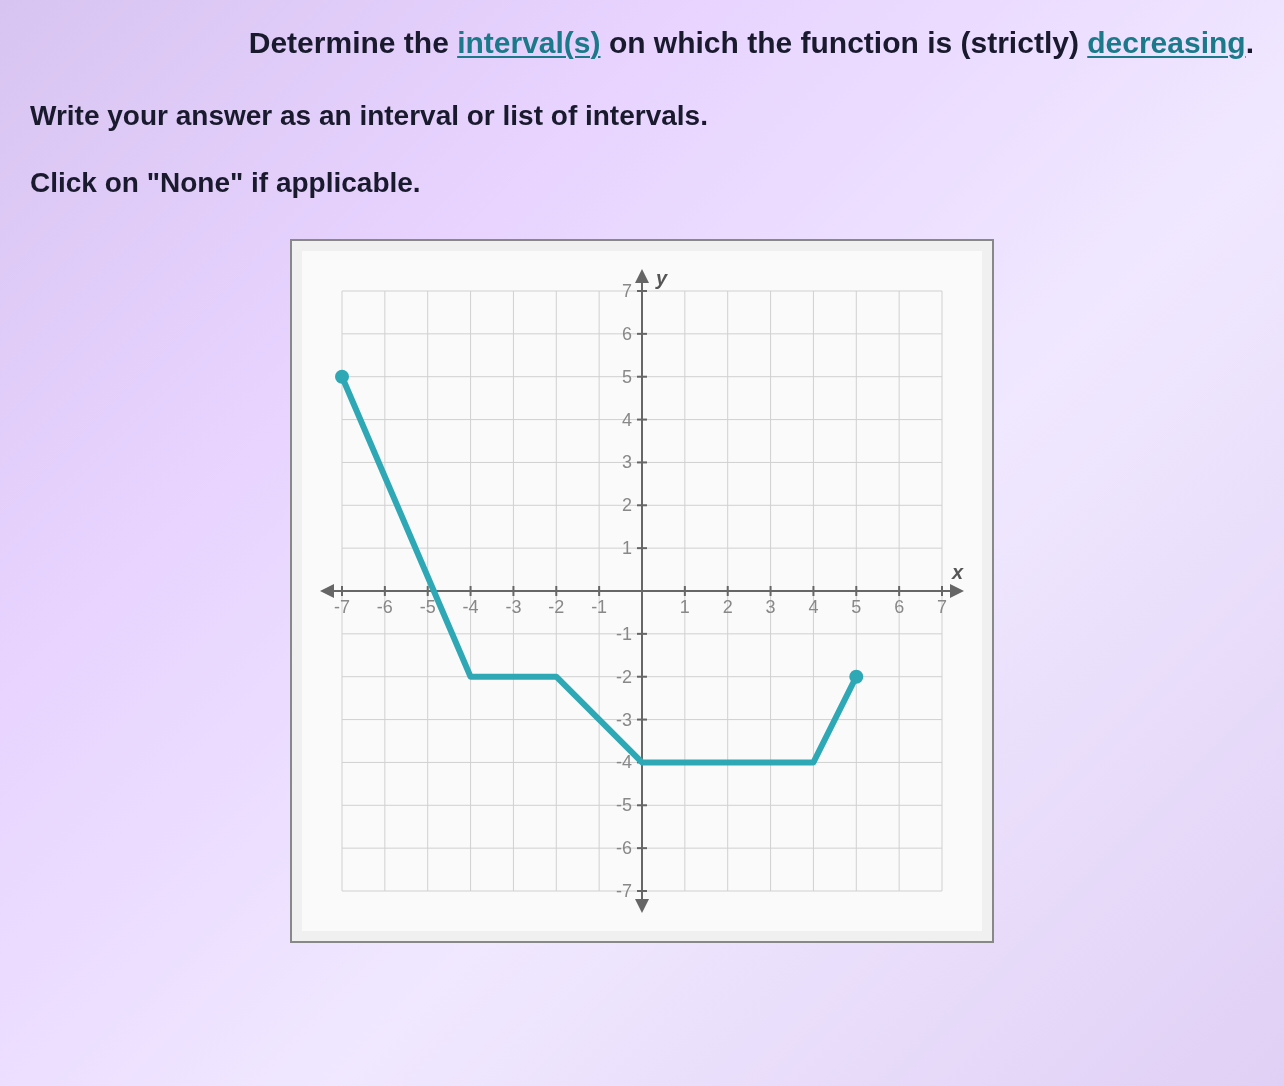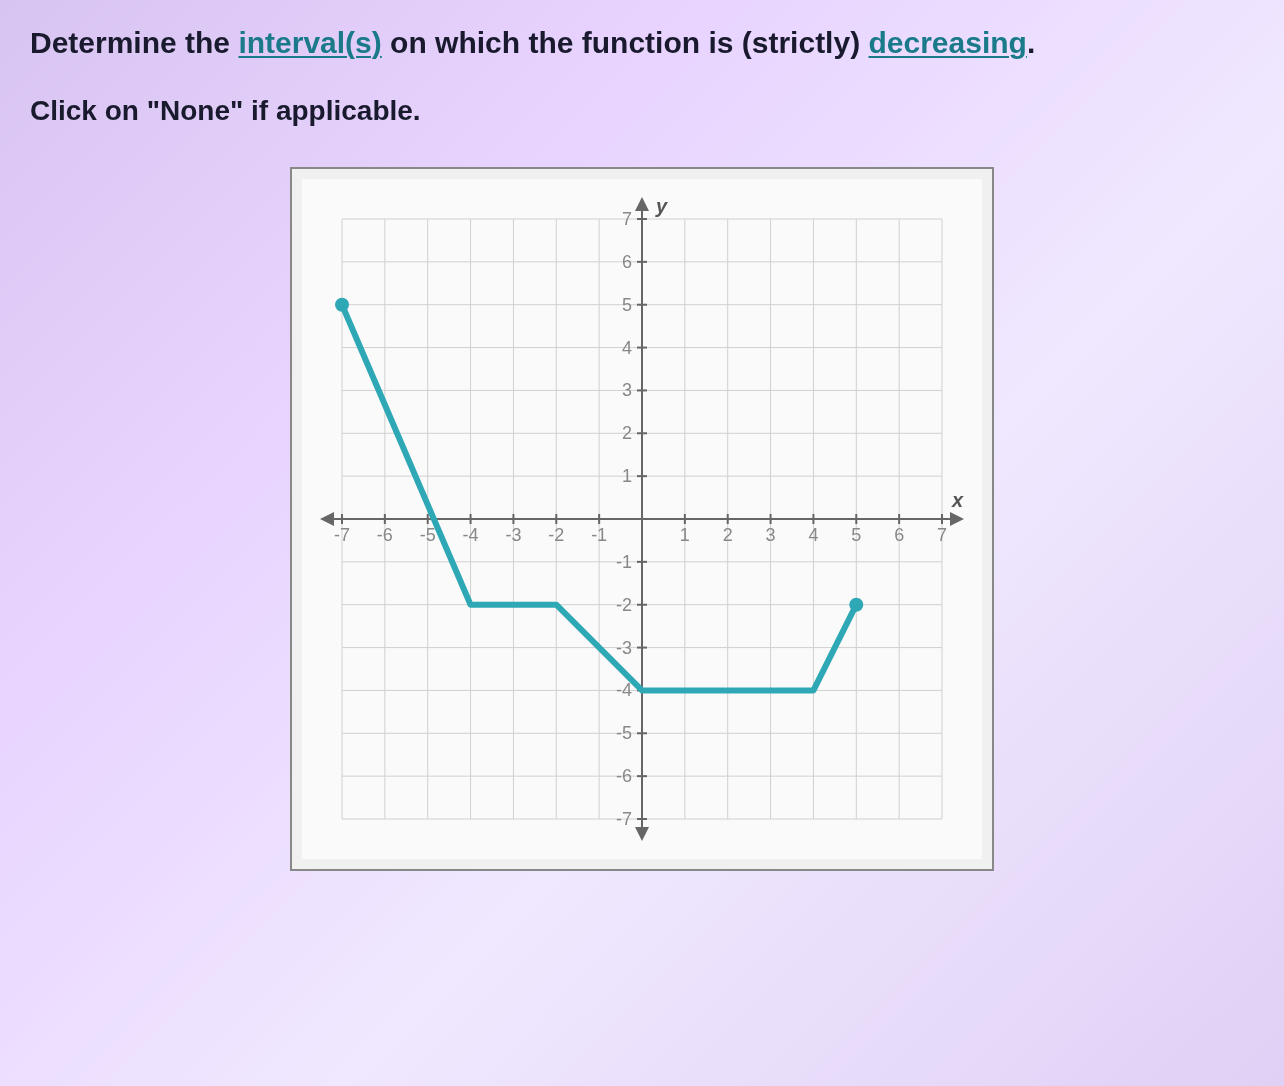--- a/index.html
+++ b/index.html
@@ -15,20 +15,21 @@
       padding: 20px 30px;
       overflow: hidden;
       color: #1a1a2e;
     }
     .question-text {
       font-size: 30px;
       font-weight: bold;
       line-height: 1.5;
       margin-bottom: 30px;
       color: #1a1a2e;
+      text-align: right;
     }
     .underline-link {
       color: #1a7a8a;
       text-decoration: underline;
       text-decoration-thickness: 2px;
       text-underline-offset: 3px;
     }
     .instructions {
       font-size: 28px;
       font-weight: bold;
@@ -87,20 +88,21 @@
     }
   </style>
 </head>
 <body>
 
 <div class="question-text">
   <span>Determine the </span><span class="underline-link">interval(s)</span><span> on which the function is (strictly) </span><span class="underline-link">decreasing</span><span>.</span>
 </div>
 
 <div class="instructions">
+  <div>Write your answer as an interval or list of intervals.</div>
 </div>
 
 <div class="click-none">Click on "None" if applicable.</div>
 
 <div class="chart-container">
   <div class="chart-box">
     <svg id="chart-svg" width="680" height="680">
         <rect x="0" y="0" width="680" height="680" fill="#fafafa"></rect>
         <line x1="40" y1="640" x2="40" y2="40" class="grid-line"></line>
         <line x1="82.85714285714286" y1="640" x2="82.85714285714286" y2="40" class="grid-line"></line>

